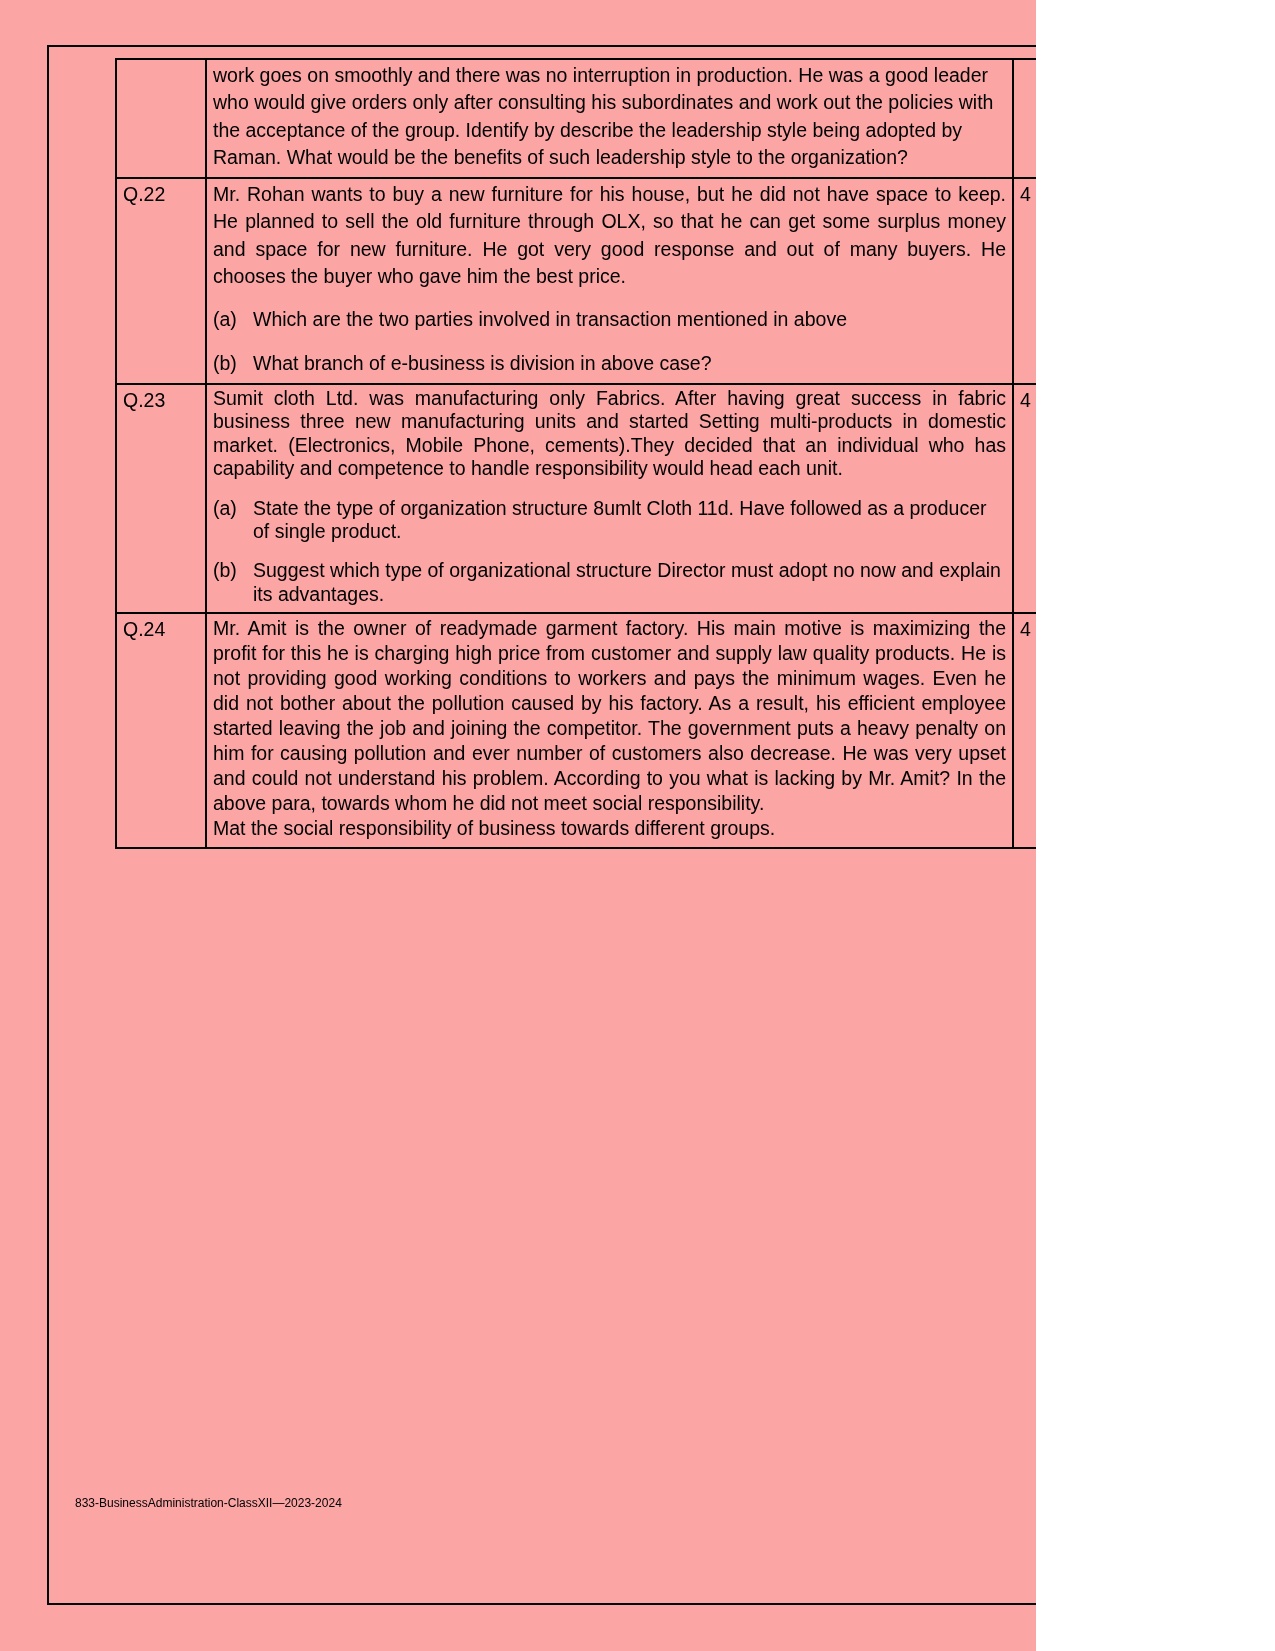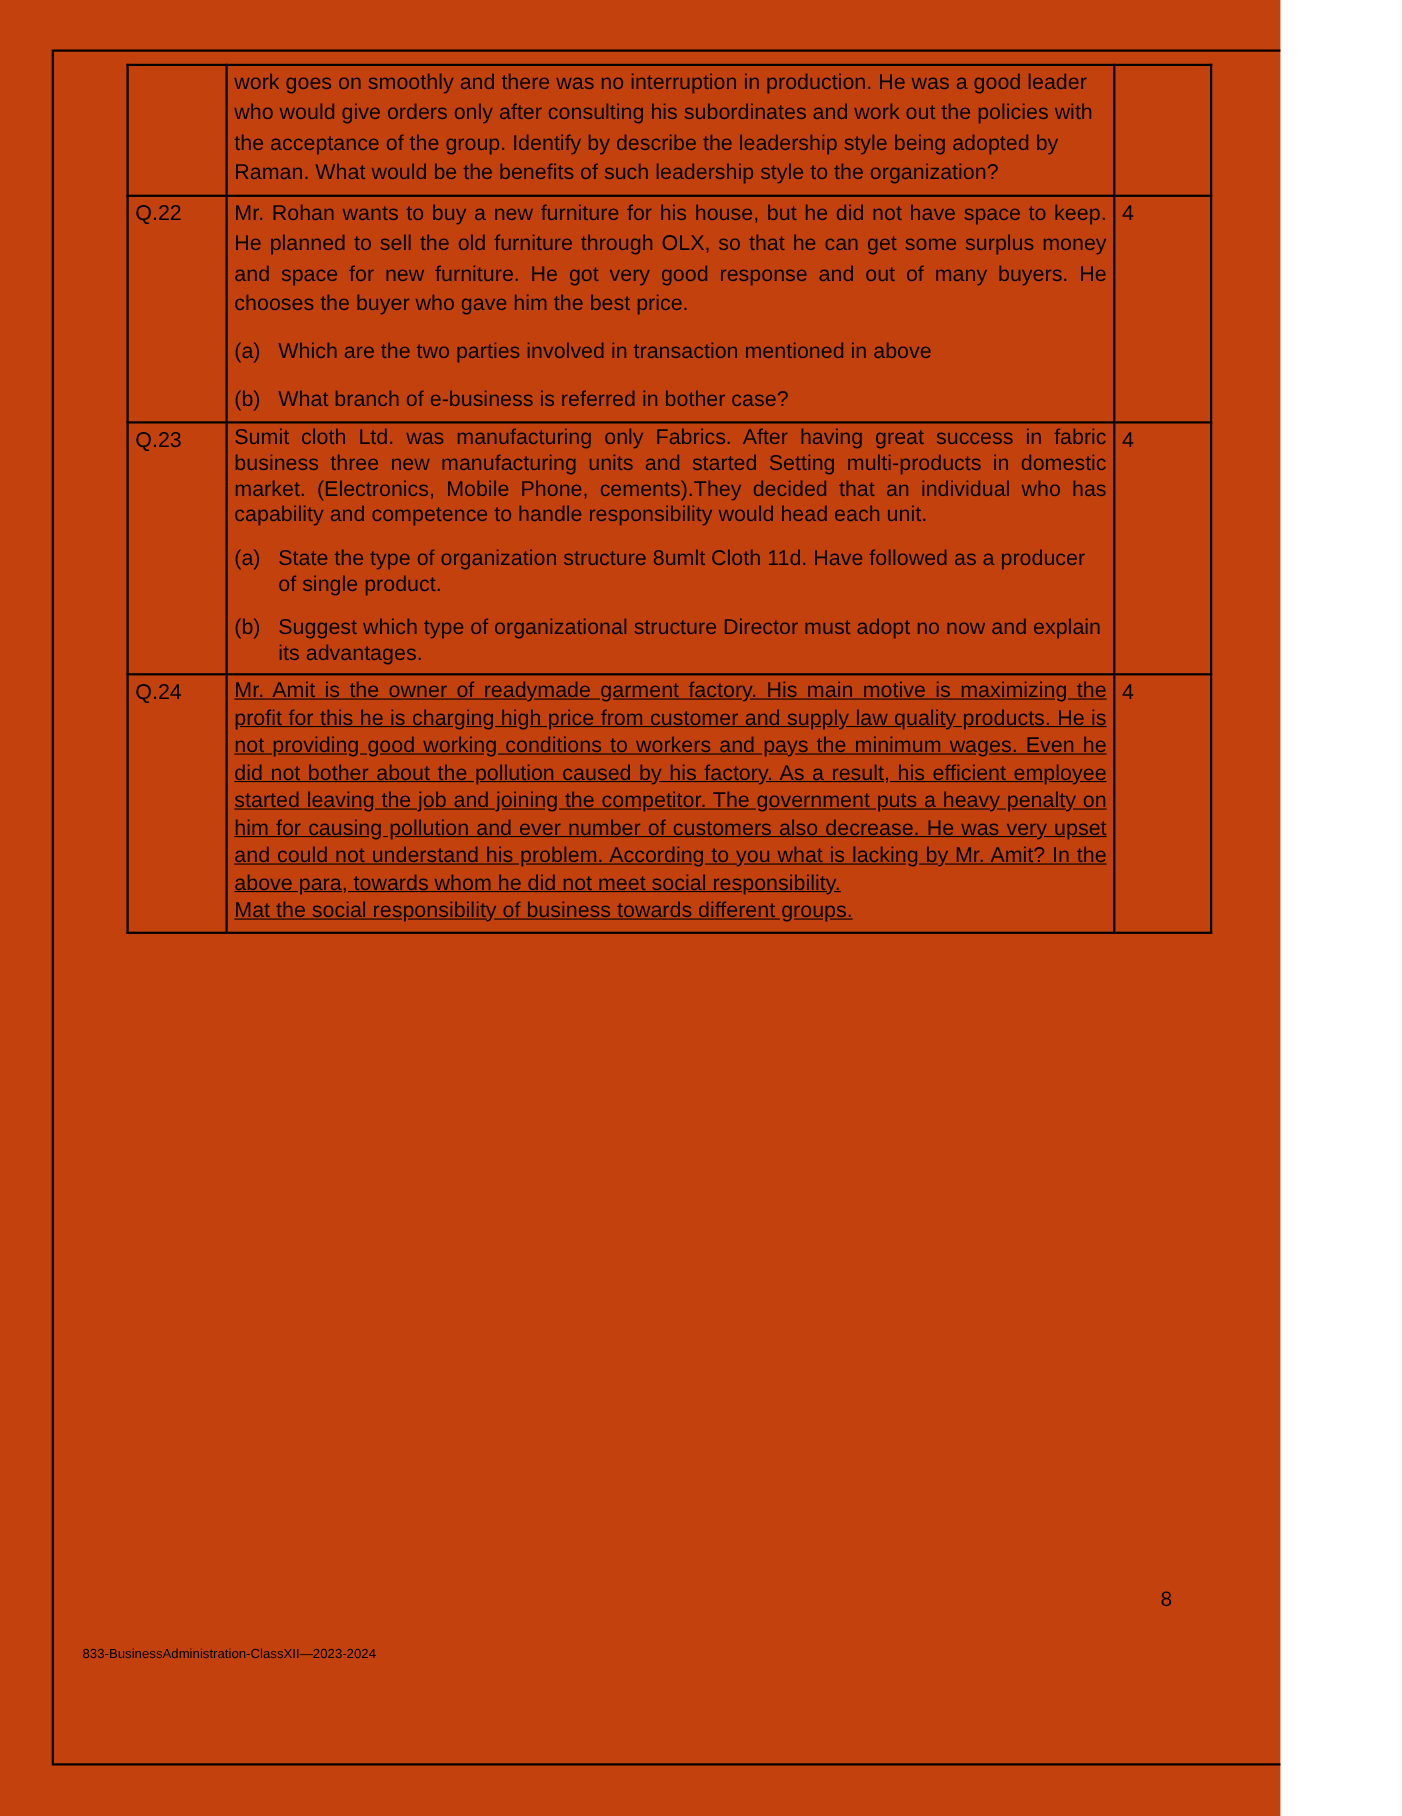--- a/index.html
+++ b/index.html
@@ -4,23 +4,23 @@
 <style>
   html, body {
     margin: 0;
     padding: 0;
     background: #ffffff;
     font-family: "Liberation Sans", sans-serif;
     color: #000000;
   }
   .page {
     position: relative;
-    width: 1164px;
+    width: 1036px;
     height: 1651px;
-    background: #c2410c;
+    background: #fca5a5;
     overflow: hidden;
   }
   .page-border {
     position: absolute;
     left: 47px;
     top: 45px;
     width: 1136px;
     height: 1560px;
     border: 2px solid #000000;
     box-sizing: border-box;
@@ -60,21 +60,20 @@
     margin: 0;
   }
   .just {
     text-align: justify;
   }
   .tight {
     line-height: 1.2;
   }
   .snug {
     line-height: 1.28;
-    text-decoration: underline;
   }
   .subitem {
     display: flex;
     margin-top: 16px;
   }
   .subitem .si-label {
     flex: 0 0 40px;
   }
   .subitem .si-text {
     flex: 1 1 auto;
@@ -113,21 +112,21 @@
     <tr>
       <td class="qno">Q.22</td>
       <td class="qtext indent">
         <p class="just">Mr. Rohan wants to buy a new furniture for his house, but he did not have space to keep. He planned to sell the old furniture through OLX, so that he can get some surplus money and space for new furniture. He got very good response and out of many buyers. He chooses the buyer who gave him the best price.</p>
         <div class="subitem">
           <span class="si-label">(a)</span>
           <span class="si-text">Which are the two parties involved in transaction mentioned in above</span>
         </div>
         <div class="subitem">
           <span class="si-label">(b)</span>
-          <span class="si-text">What branch of e-business is referred in bother case?</span>
+          <span class="si-text">What branch of e-business is division in above case?</span>
         </div>
       </td>
       <td class="marks">4</td>
     </tr>
 
     <tr>
       <td class="qno">Q.23</td>
       <td class="qtext indent tight">
         <p class="just">Sumit cloth Ltd. was manufacturing only Fabrics. After having great success in fabric business three new manufacturing units and started Setting multi-products in domestic market. (Electronics, Mobile Phone, cements).They decided that an individual who has capability and competence to handle responsibility would head each unit.</p>
         <div class="subitem">

